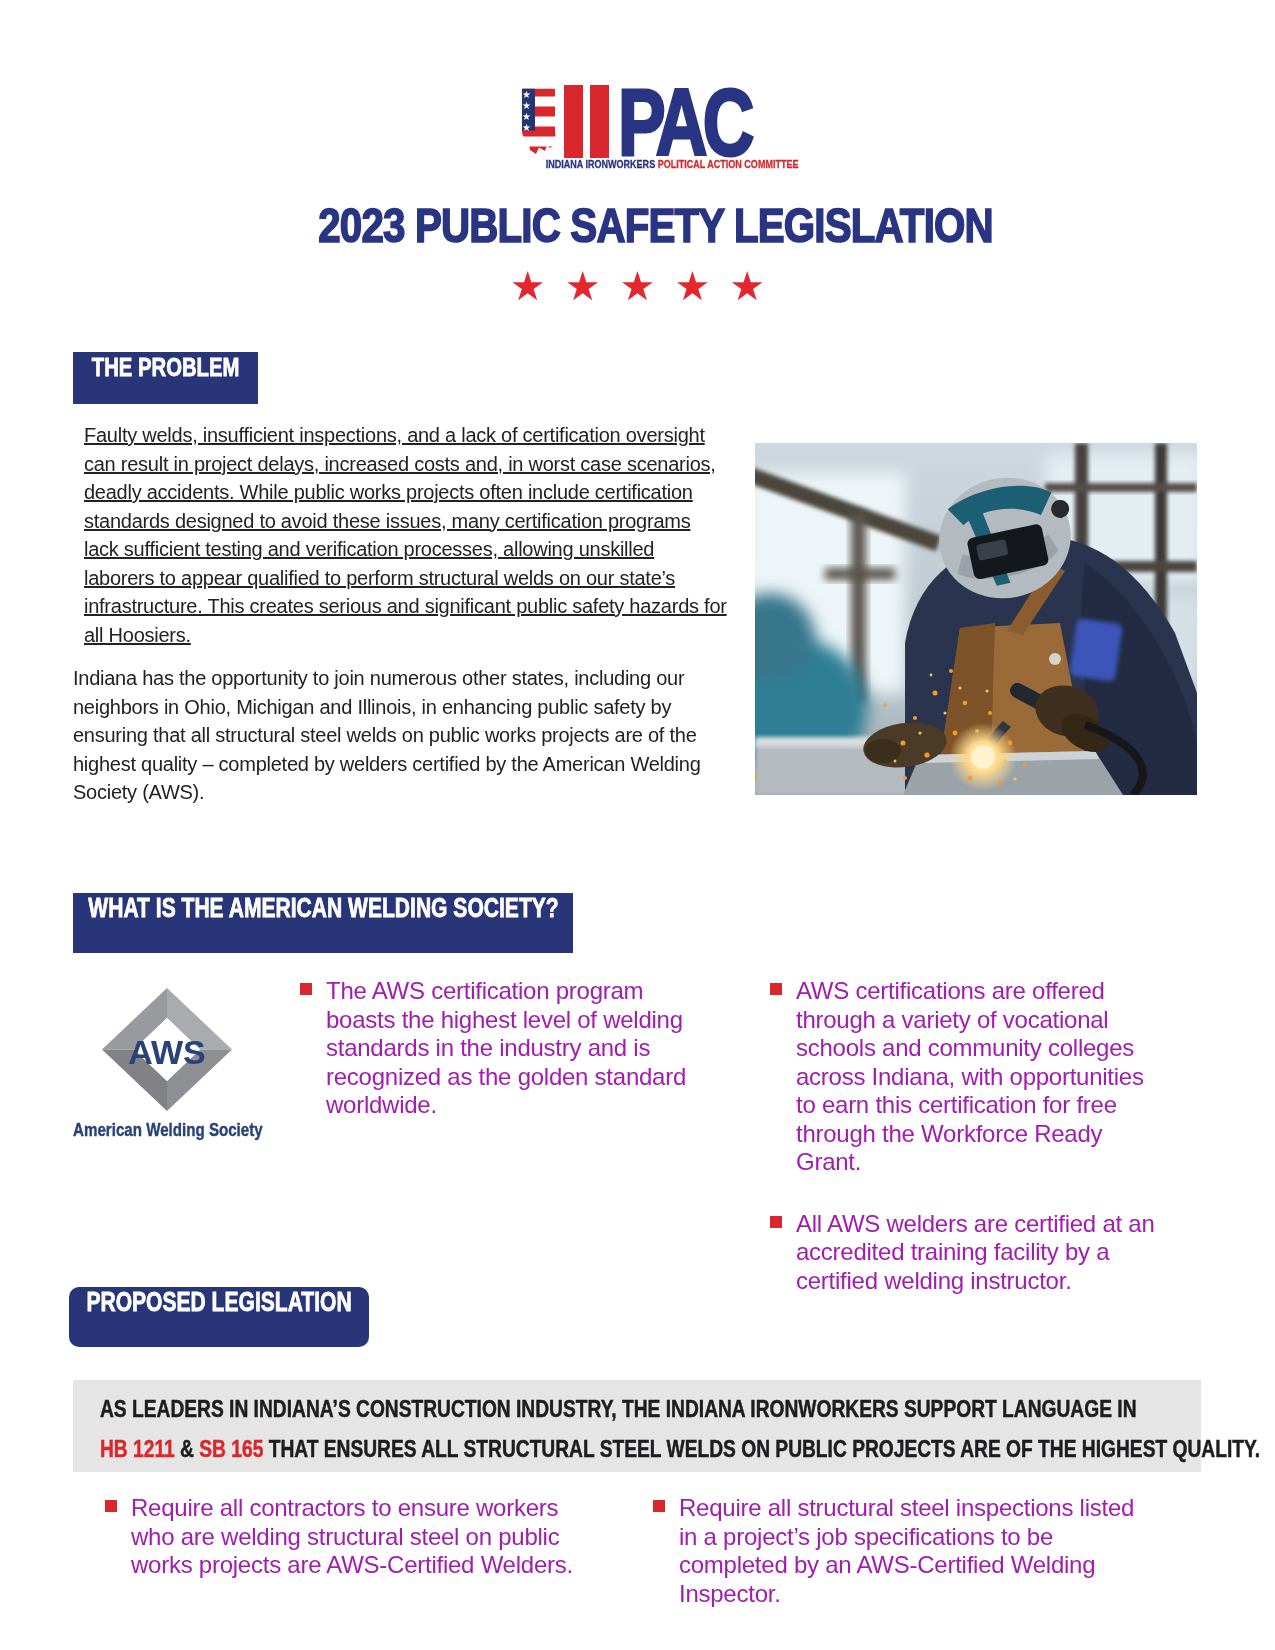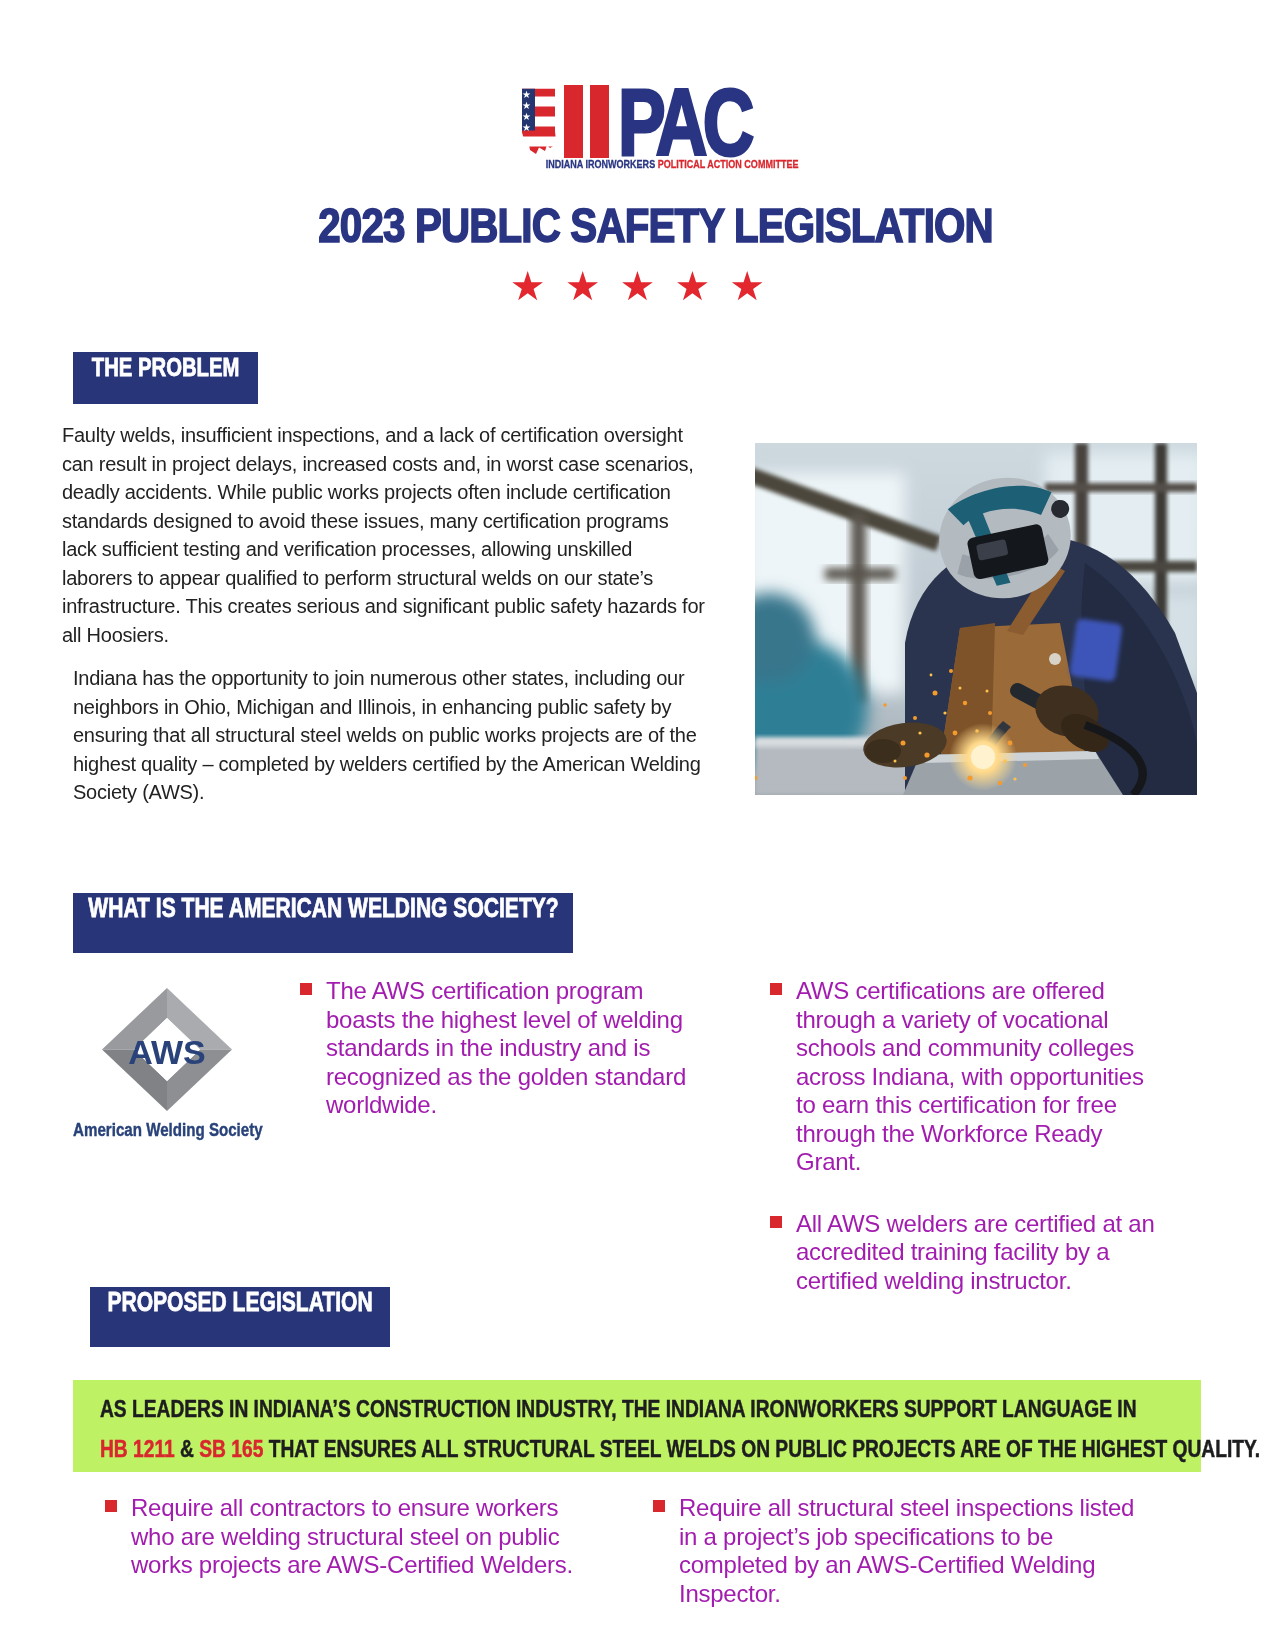--- a/index.html
+++ b/index.html
@@ -26,26 +26,26 @@
   .title span{display:inline-block;transform:scaleX(0.84);letter-spacing:-1px;-webkit-text-stroke:1.6px #293582;white-space:nowrap;}
   .stars{left:0;right:0;top:264px;text-align:center;color:#e2272e;font-size:40px;letter-spacing:19px;padding-left:19px;line-height:44px;}
 
   
   .badge{background:#293579;color:#fff;display:flex;align-items:flex-start;justify-content:center;}
   .badge span{font-weight:bold;white-space:nowrap;transform:scaleX(0.78);-webkit-text-stroke:0.8px #ffffff;}
   .badge-problem{left:73px;top:352px;width:185px;height:52px;}
   .badge-problem span{font-size:26px;}
   .badge-aws{left:73px;top:893px;width:500px;height:60px;}
   .badge-aws span{font-size:27px;}
-  .badge-leg{left:90px;top:1287px;width:300px;height:60px;}
+  .badge-leg{left:69px;top:1287px;width:300px;height:60px;border-radius:10px;}
   .badge-leg span{font-size:27px;}
 
   
   .para{font-size:20px;line-height:28.5px;letter-spacing:-0.25px;color:#222222;}
-  .para-1{left:62px;top:421px;width:645px;}
+  .para-1{left:84px;top:421px;width:645px;text-decoration:underline;}
   .para-2{left:73px;top:664px;width:645px;}
 
   
   .photo{left:755px;top:443px;width:442px;height:352px;overflow:hidden;}
   .photo svg{display:block;width:442px;height:352px;}
 
   
   ul.bullets{list-style:none;}
   ul.bullets li{position:relative;padding-left:26px;font-size:24px;line-height:28.5px;letter-spacing:-0.25px;color:#a21caf;margin-bottom:33px;}
   .sq{position:absolute;left:0;top:6px;width:12px;height:12px;background:#d9272e;}
@@ -55,21 +55,21 @@
   .leg-col1 li{line-height:30px;}
   .leg-col2{left:653px;top:1494px;width:492px;}
   .leg-col2 li{line-height:30px;}
 
   
   .aws-logo{left:100px;top:986px;width:134px;height:127px;}
   .aws-caption{left:55px;top:1120px;width:216px;text-align:center;color:#29437a;font-weight:bold;font-size:18px;}
   .aws-caption span{display:inline-block;transform:scaleX(0.84);white-space:nowrap;-webkit-text-stroke:0.4px #29437a;}
 
   
-  .gray-banner{left:73px;top:1380px;width:1128px;height:92px;background:#bef264;padding:9px 0 0 27px;}
+  .gray-banner{left:73px;top:1380px;width:1128px;height:92px;background:#e5e5e5;padding:9px 0 0 27px;}
   .gray-banner .line{height:40px;line-height:40px;font-size:24px;font-weight:bold;color:#1d1d1f;white-space:nowrap;}
   .gray-banner .line > span{display:inline-block;transform:scaleX(0.8);transform-origin:left center;white-space:nowrap;-webkit-text-stroke:0.5px #1d1d1f;}
   .gray-banner .red{color:#d9272e;-webkit-text-stroke:0.5px #d9272e;}
 </style>
 </head>
 <body>
 
 <div class="page">
 
   <div class="abs logo">

